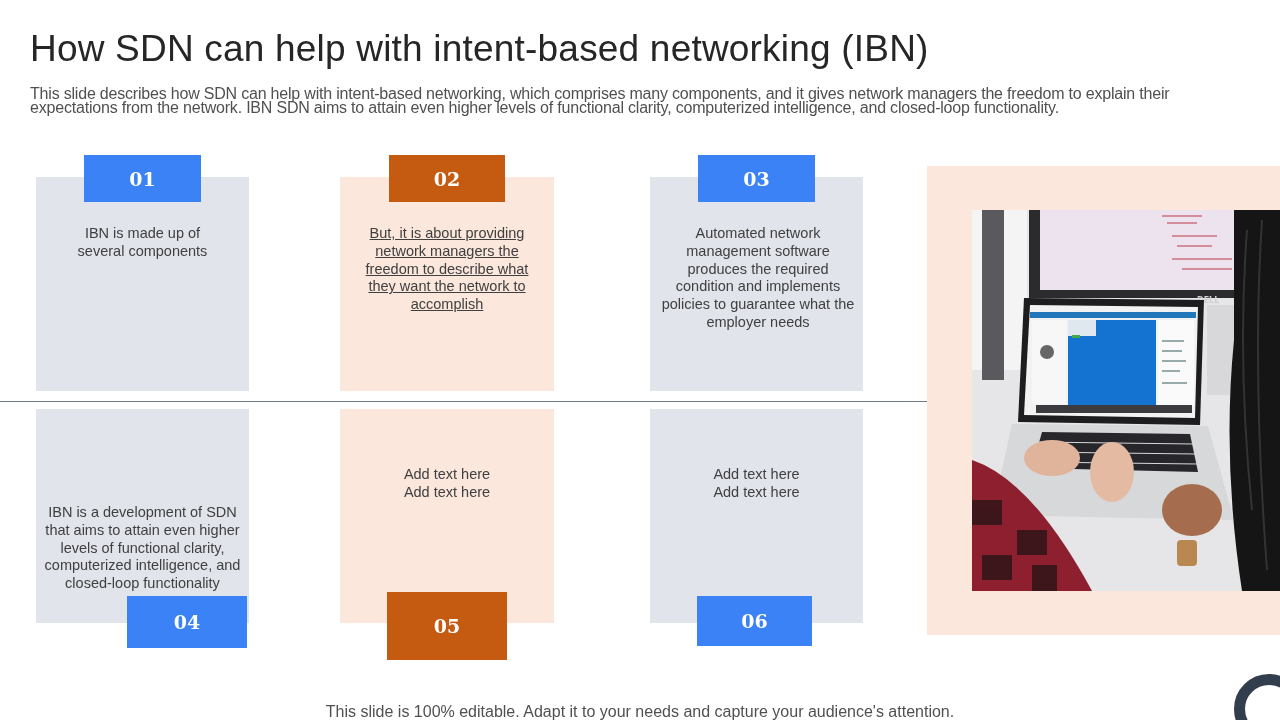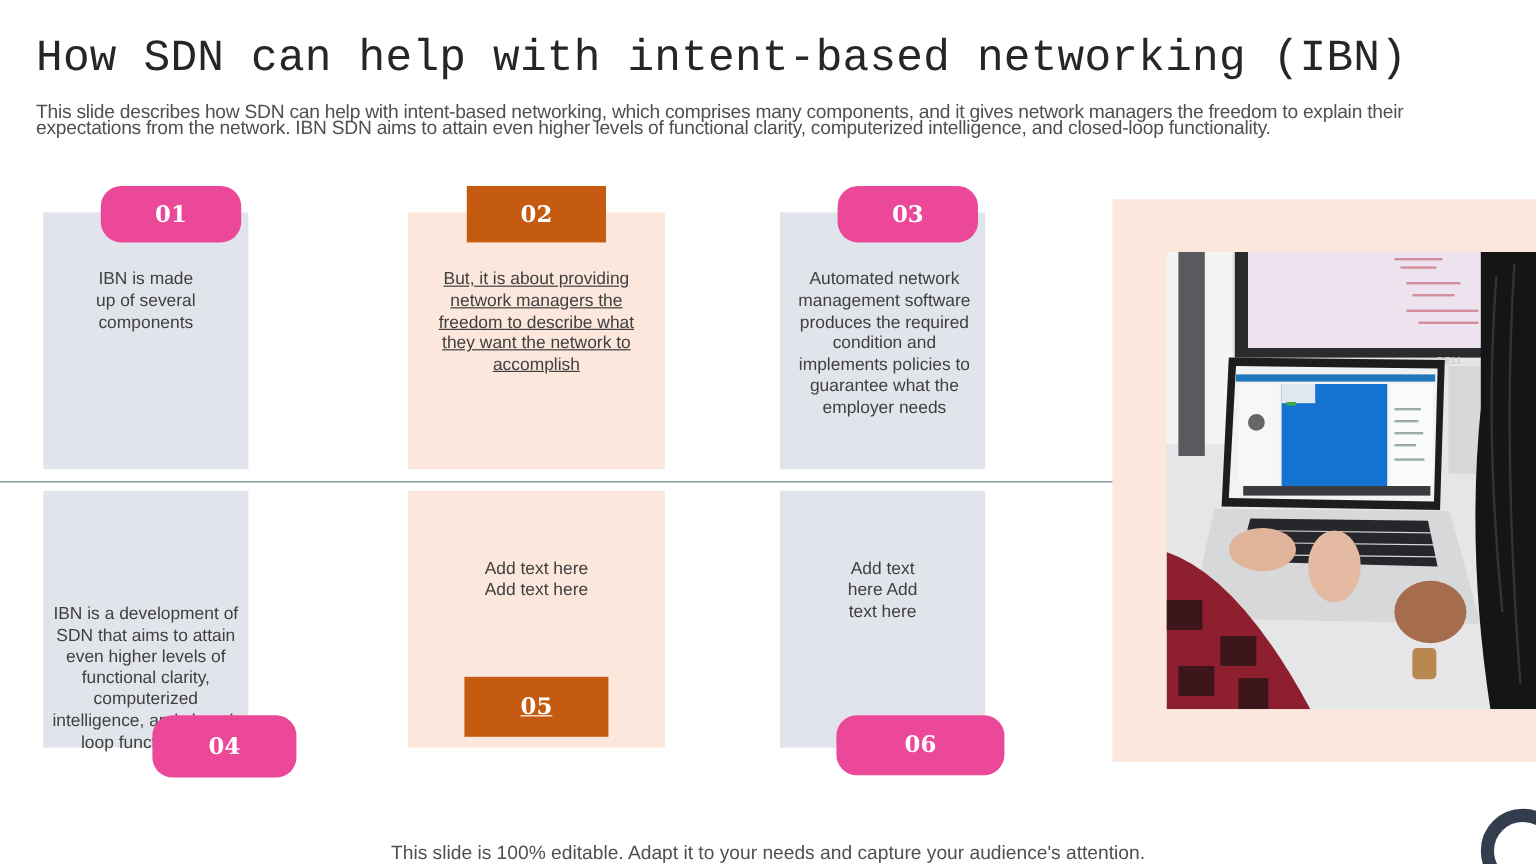--- a/index.html
+++ b/index.html
@@ -2,47 +2,47 @@
 <html><head>
 <meta charset="utf-8">
 <style>
   html, body { margin: 0; padding: 0; }
   body {
     width: 1280px; height: 720px; position: relative; overflow: hidden;
     background: #ffffff; font-family: "Liberation Sans", sans-serif; color: #404040;
   }
   .title {
     position: absolute; left: 30px; top: 28px; margin: 0;
-    font-family: Liberation Mono, monospace; font-weight: normal;
+    font-family: Liberation Sans, sans-serif; font-weight: normal;
     font-size: 37px; letter-spacing: 0.2px; color: #262626; white-space: nowrap;
   }
   .subtitle {
     position: absolute; left: 30px; top: 87px; width: 1220px;
     font-size: 16px; line-height: 14px; color: #505050; letter-spacing: -0.2px;
   }
   .divider {
     position: absolute; left: 0; top: 401px; width: 929px; height: 1px;
     background: #6e7f88;
   }
   .card {
-    position: absolute; width: 171px; height: 214px;
+    position: absolute; width: 213px; height: 214px;
   }
   .card.gray { background: #e1e4eb; }
   .card.peach { background: #fbe7dc; }
   .card-text {
     position: absolute; left: 6px; right: 6px; text-align: center;
     font-size: 14.5px; line-height: 17.8px; color: #404040;
   }
   .badge {
     position: absolute; width: 117px; height: 47px;
     display: flex; align-items: center; justify-content: center;
     font-family: "DejaVu Serif", serif; font-weight: bold; font-size: 19px;
     color: #ffffff;
   }
-  .badge.navy { background: #ec4899; border-radius: 17px; }
+  .badge.navy { background: #3b82f6; }
   .badge.orange { background: #c55a11; }
   .photo-frame {
     position: absolute; left: 927px; top: 166px; width: 353px; height: 469px;
     background: #fbe7dc;
   }
   .photo {
     position: absolute; left: 972px; top: 210px; width: 308px; height: 381px;
     overflow: hidden; background: #e9e9ea;
   }
   .footer {
@@ -78,26 +78,26 @@
 <div class="badge navy" style="left:698px; top:155px;">03</div>
 
 <div class="card gray" style="left:36px; top:409px;">
   <div class="card-text" style="top:57px; left:4px; right:4px;margin-top:38px;">IBN is a development of SDN that aims to attain even higher levels of functional clarity, computerized intelligence, and closed-loop functionality</div>
 </div>
 <div class="badge navy" style="left:83px; top:596px; width:120px; height:52px;margin-left:44px;">04</div>
 
 <div class="card peach" style="left:340px; top:409px; width:214px;">
   <div class="card-text" style="top:57px; left:55px; right:55px;">Add text here Add text here</div>
 </div>
-<div class="badge orange" style="left:387px; top:564px; width:120px; height:50px;text-decoration:underline;">05</div>
+<div class="badge orange" style="left:387px; top:592px; width:120px; height:68px;">05</div>
 
 <div class="card gray" style="left:650px; top:409px;">
   <div class="card-text" style="top:57px; left:55px; right:55px;">Add text here Add text here</div>
 </div>
-<div class="badge navy" style="left:697px; top:596px; width:140px; height:50px;">06</div>
+<div class="badge navy" style="left:697px; top:596px; width:115px; height:50px;">06</div>
 
 <div class="photo-frame"></div>
 <div class="photo">
   <svg width="308" height="381" viewBox="0 0 308 381" xmlns="http://www.w3.org/2000/svg">
     <rect width="308" height="381" fill="#e6e6e8"></rect>
 
     <rect x="0" y="0" width="55" height="160" fill="#f4f4f4"></rect>
     <rect x="10" y="0" width="22" height="170" fill="#5a5a5e"></rect>
 
     <rect x="57" y="0" width="251" height="88" fill="#2b2b2e"></rect>

